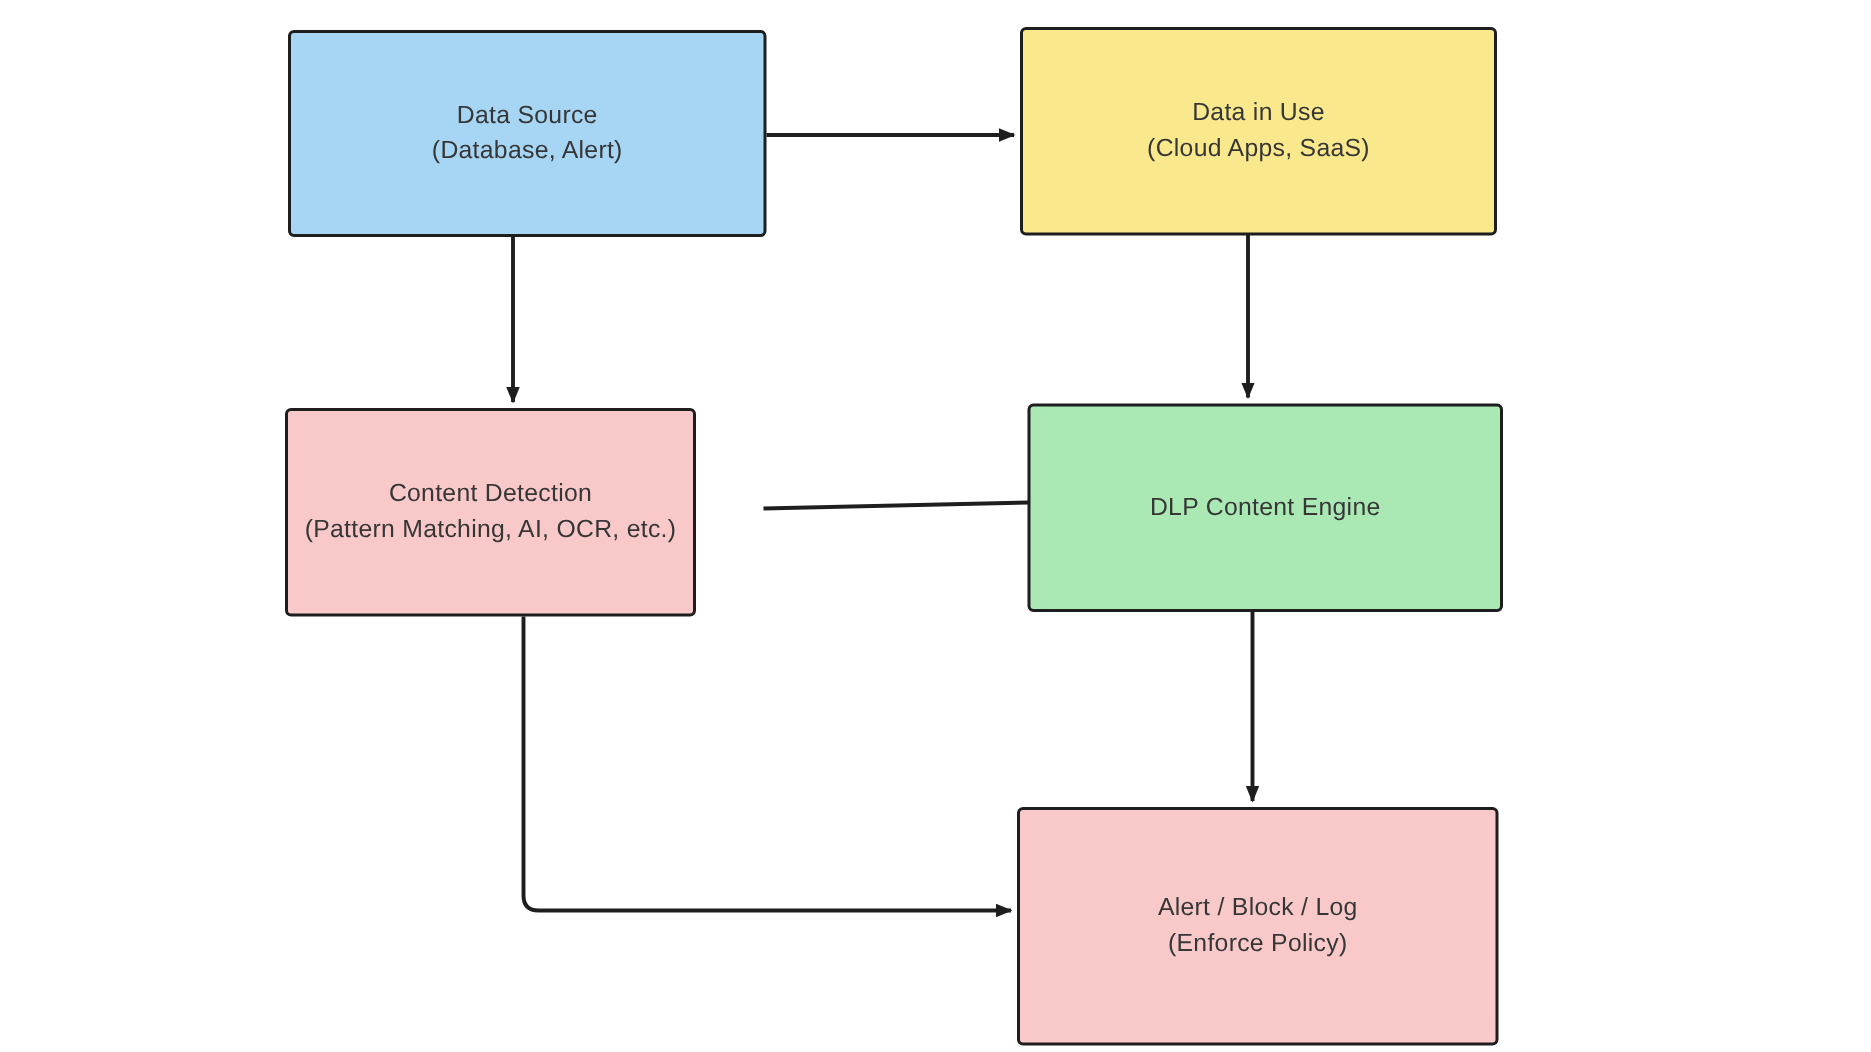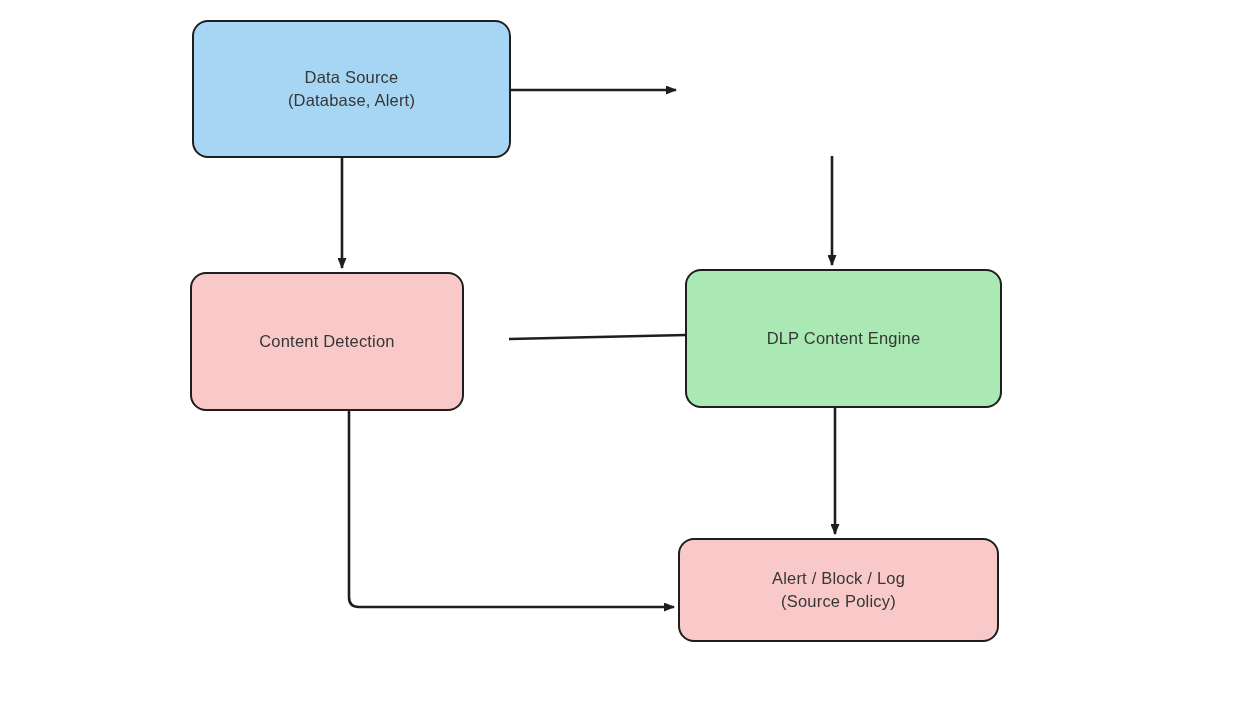--- a/index.html
+++ b/index.html
@@ -17,40 +17,40 @@
   .edge-layer {
     position: absolute;
     left: 0; top: 0;
     width: 1247px; height: 701px;
     z-index: 0;
   }
   .node {
     position: absolute;
     z-index: 1;
     border: 2.5px solid #1e1e1e;
-    border-radius: 16px;
+    border-radius: 4px;
     display: flex;
     align-items: center;
     justify-content: center;
     text-align: center;
     box-sizing: border-box;
   }
   .node .lbl {
     color: #363636;
     font-size: 16.5px;
     line-height: 1.42;
     letter-spacing: 0.2px;
     white-space: nowrap;
   }
   .node .lbl span { display: block; }
   #node-data-source       { left: 192px; top: 20px;  width: 319px; height: 138px; }
   #node-data-in-use       { left: 680px; top: 18px;  width: 318px; height: 139px; }
   #node-content-detection { left: 190px; top: 272px; width: 274px; height: 139px; }
   #node-dlp-policy-engine { left: 685px; top: 269px; width: 317px; height: 139px; }
-  #node-alert-block-log   { left: 678px; top: 538px; width: 321px; height: 104px; }
+  #node-alert-block-log   { left: 678px; top: 538px; width: 321px; height: 159px; }
 </style>
 </head>
 <body>
 
 <div class="stage">
 
   <svg class="edge-layer" viewBox="0 0 1247 701" xmlns="http://www.w3.org/2000/svg">
     <defs>
       <marker id="arrowhead" markerWidth="11" markerHeight="9" refX="10" refY="4.5" orient="auto" markerUnits="userSpaceOnUse">
         <polygon points="0,0 11,4.5 0,9" fill="#1e1e1e"></polygon>
@@ -70,34 +70,41 @@
     <path d="M 349 411 L 349 597 Q 349 607 359 607 L 674 607" fill="none" stroke-width="2.6" marker-end="url(#arrowhead)" stroke="#1e1e1e"></path>
   </svg>
 
   <div class="node" id="node-data-source" style="background-color: rgb(167, 214, 245);">
     <div class="lbl">
       <span>Data Source</span>
       <span>(Database, Alert)</span>
     </div>
   </div>
 
+  <div class="node" id="node-data-in-use" style="background-color: rgb(250, 233, 140);">
+    <div class="lbl">
+      <span>Data in Use</span>
+      <span>(Cloud Apps, SaaS)</span>
+    </div>
+  </div>
 
   <div class="node" id="node-content-detection" style="background-color: rgb(249, 201, 201);">
     <div class="lbl">
       <span>Content Detection</span>
+      <span>(Pattern Matching, AI, OCR, etc.)</span>
     </div>
   </div>
 
   <div class="node" id="node-dlp-policy-engine" style="background-color: rgb(171, 233, 180);">
     <div class="lbl">
       <span>DLP Content Engine</span>
       <span></span>
     </div>
   </div>
 
   <div class="node" id="node-alert-block-log" style="background-color: rgb(249, 201, 201);">
     <div class="lbl">
       <span>Alert / Block / Log</span>
-      <span>(Source Policy)</span>
+      <span>(Enforce Policy)</span>
     </div>
   </div>
 
 </div>
 
 </body></html>

